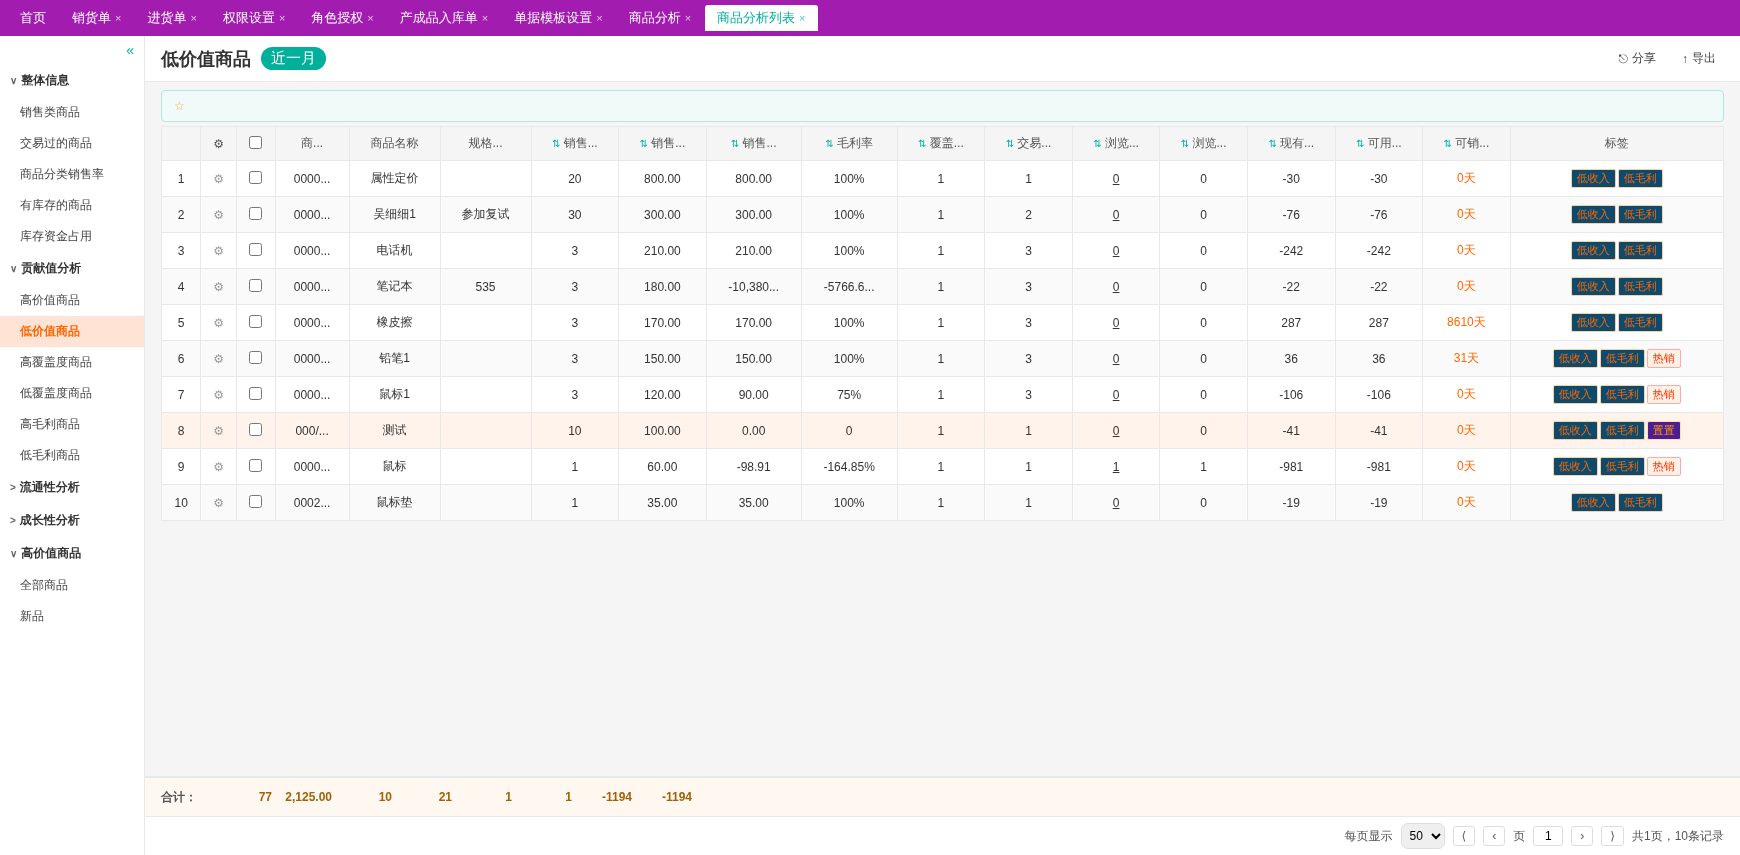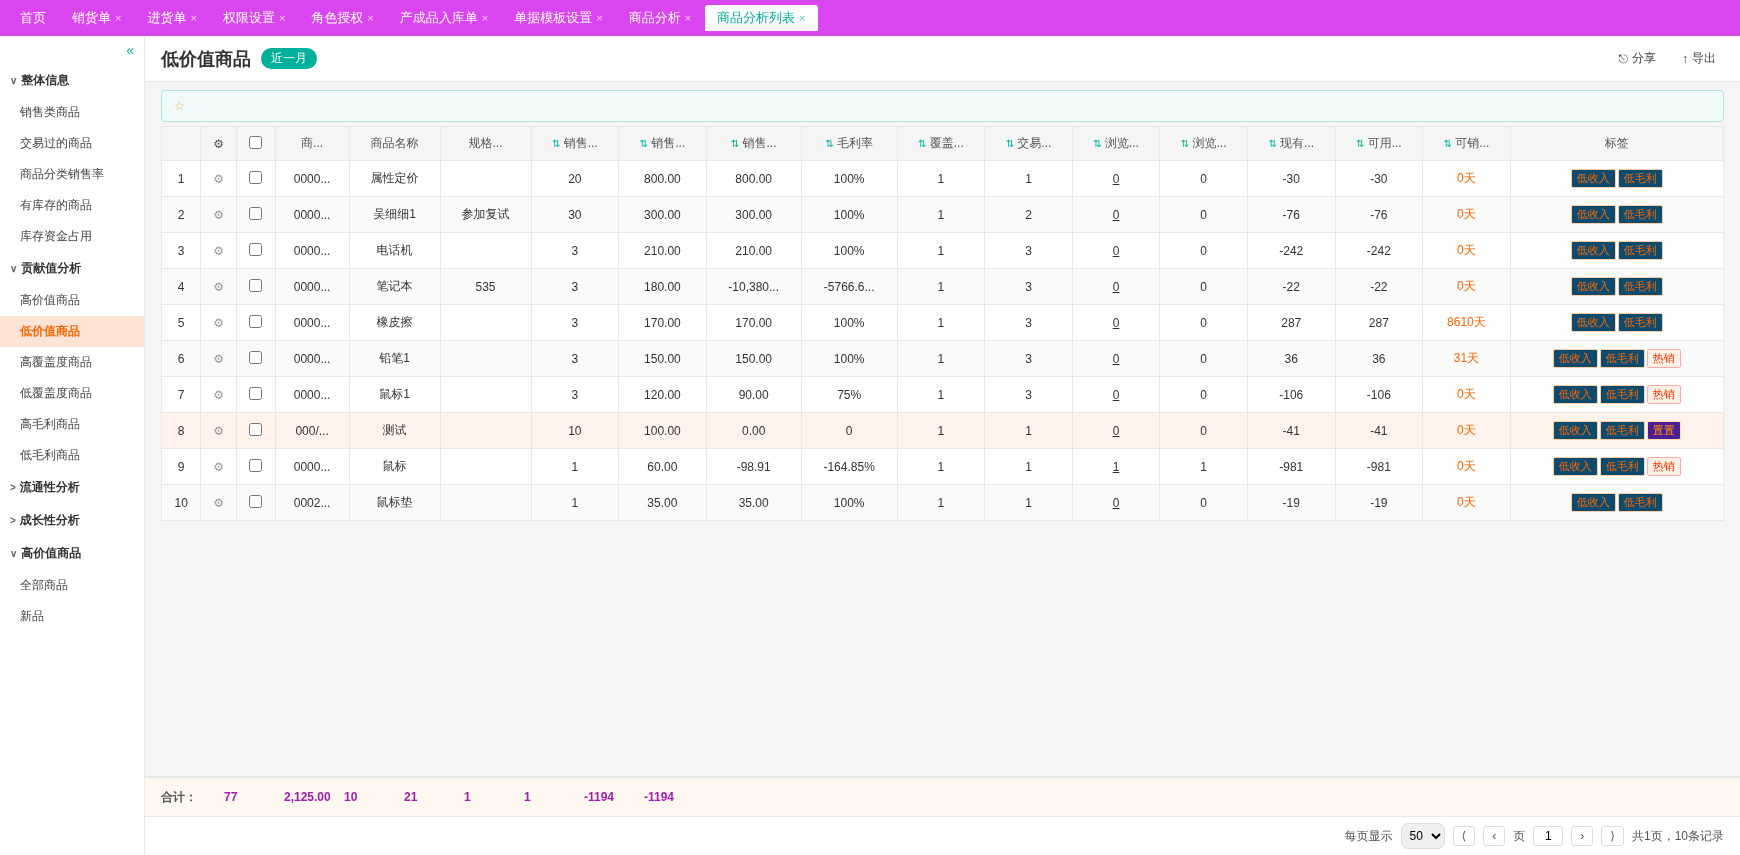--- a/index.html
+++ b/index.html
@@ -1,20 +1,20 @@
 <!DOCTYPE html>
 <html><head>
   <meta charset="utf-8">
   <style>
     * { box-sizing: border-box; margin: 0; padding: 0; font-family: 'Microsoft YaHei', Arial, sans-serif; font-size: 12px; }
     body { background: #f5f5f5; overflow: hidden; }
 
     
     .top-nav {
-      background: #d946ef;
+      background: #a21caf;
       display: flex;
       align-items: center;
       height: 36px;
       padding: 0 8px;
       gap: 2px;
     }
     .nav-item {
       color: #fff;
       padding: 4px 12px;
       cursor: pointer;
@@ -81,21 +81,21 @@
     .page-title {
       font-size: 18px;
       font-weight: bold;
       color: #333;
     }
     .filter-tag {
       background: #00b09b;
       color: #fff;
       padding: 2px 10px;
       border-radius: 12px;
-      font-size: 12px;
+      font-size: 15px;
       cursor: pointer;
     }
     .search-box {
       display: flex;
       align-items: center;
       border: 1px solid #ddd;
       border-radius: 4px;
       padding: 3px 8px;
       gap: 6px;
       flex: 1;
@@ -196,24 +196,24 @@
       gap: 8px;
     }
     .footer-label { color: #555; font-weight: bold; margin-right: 13px; }
     .footer-values {
       display: flex;
       align-items: center;
       gap: 0;
       flex: 1;
     }
     .footer-cell {
-      text-align: left;
+      text-align: right;
       padding: 4px 6px;
       font-weight: bold;
-      color: #a21caf;
+      color: #a16207;
       min-width: 60px;
     }
 
     
     .pagination-bar {
       background: #fff;
       border-top: 1px solid #e8e8e8;
       padding: 6px 16px;
       display: flex;
       align-items: center;

